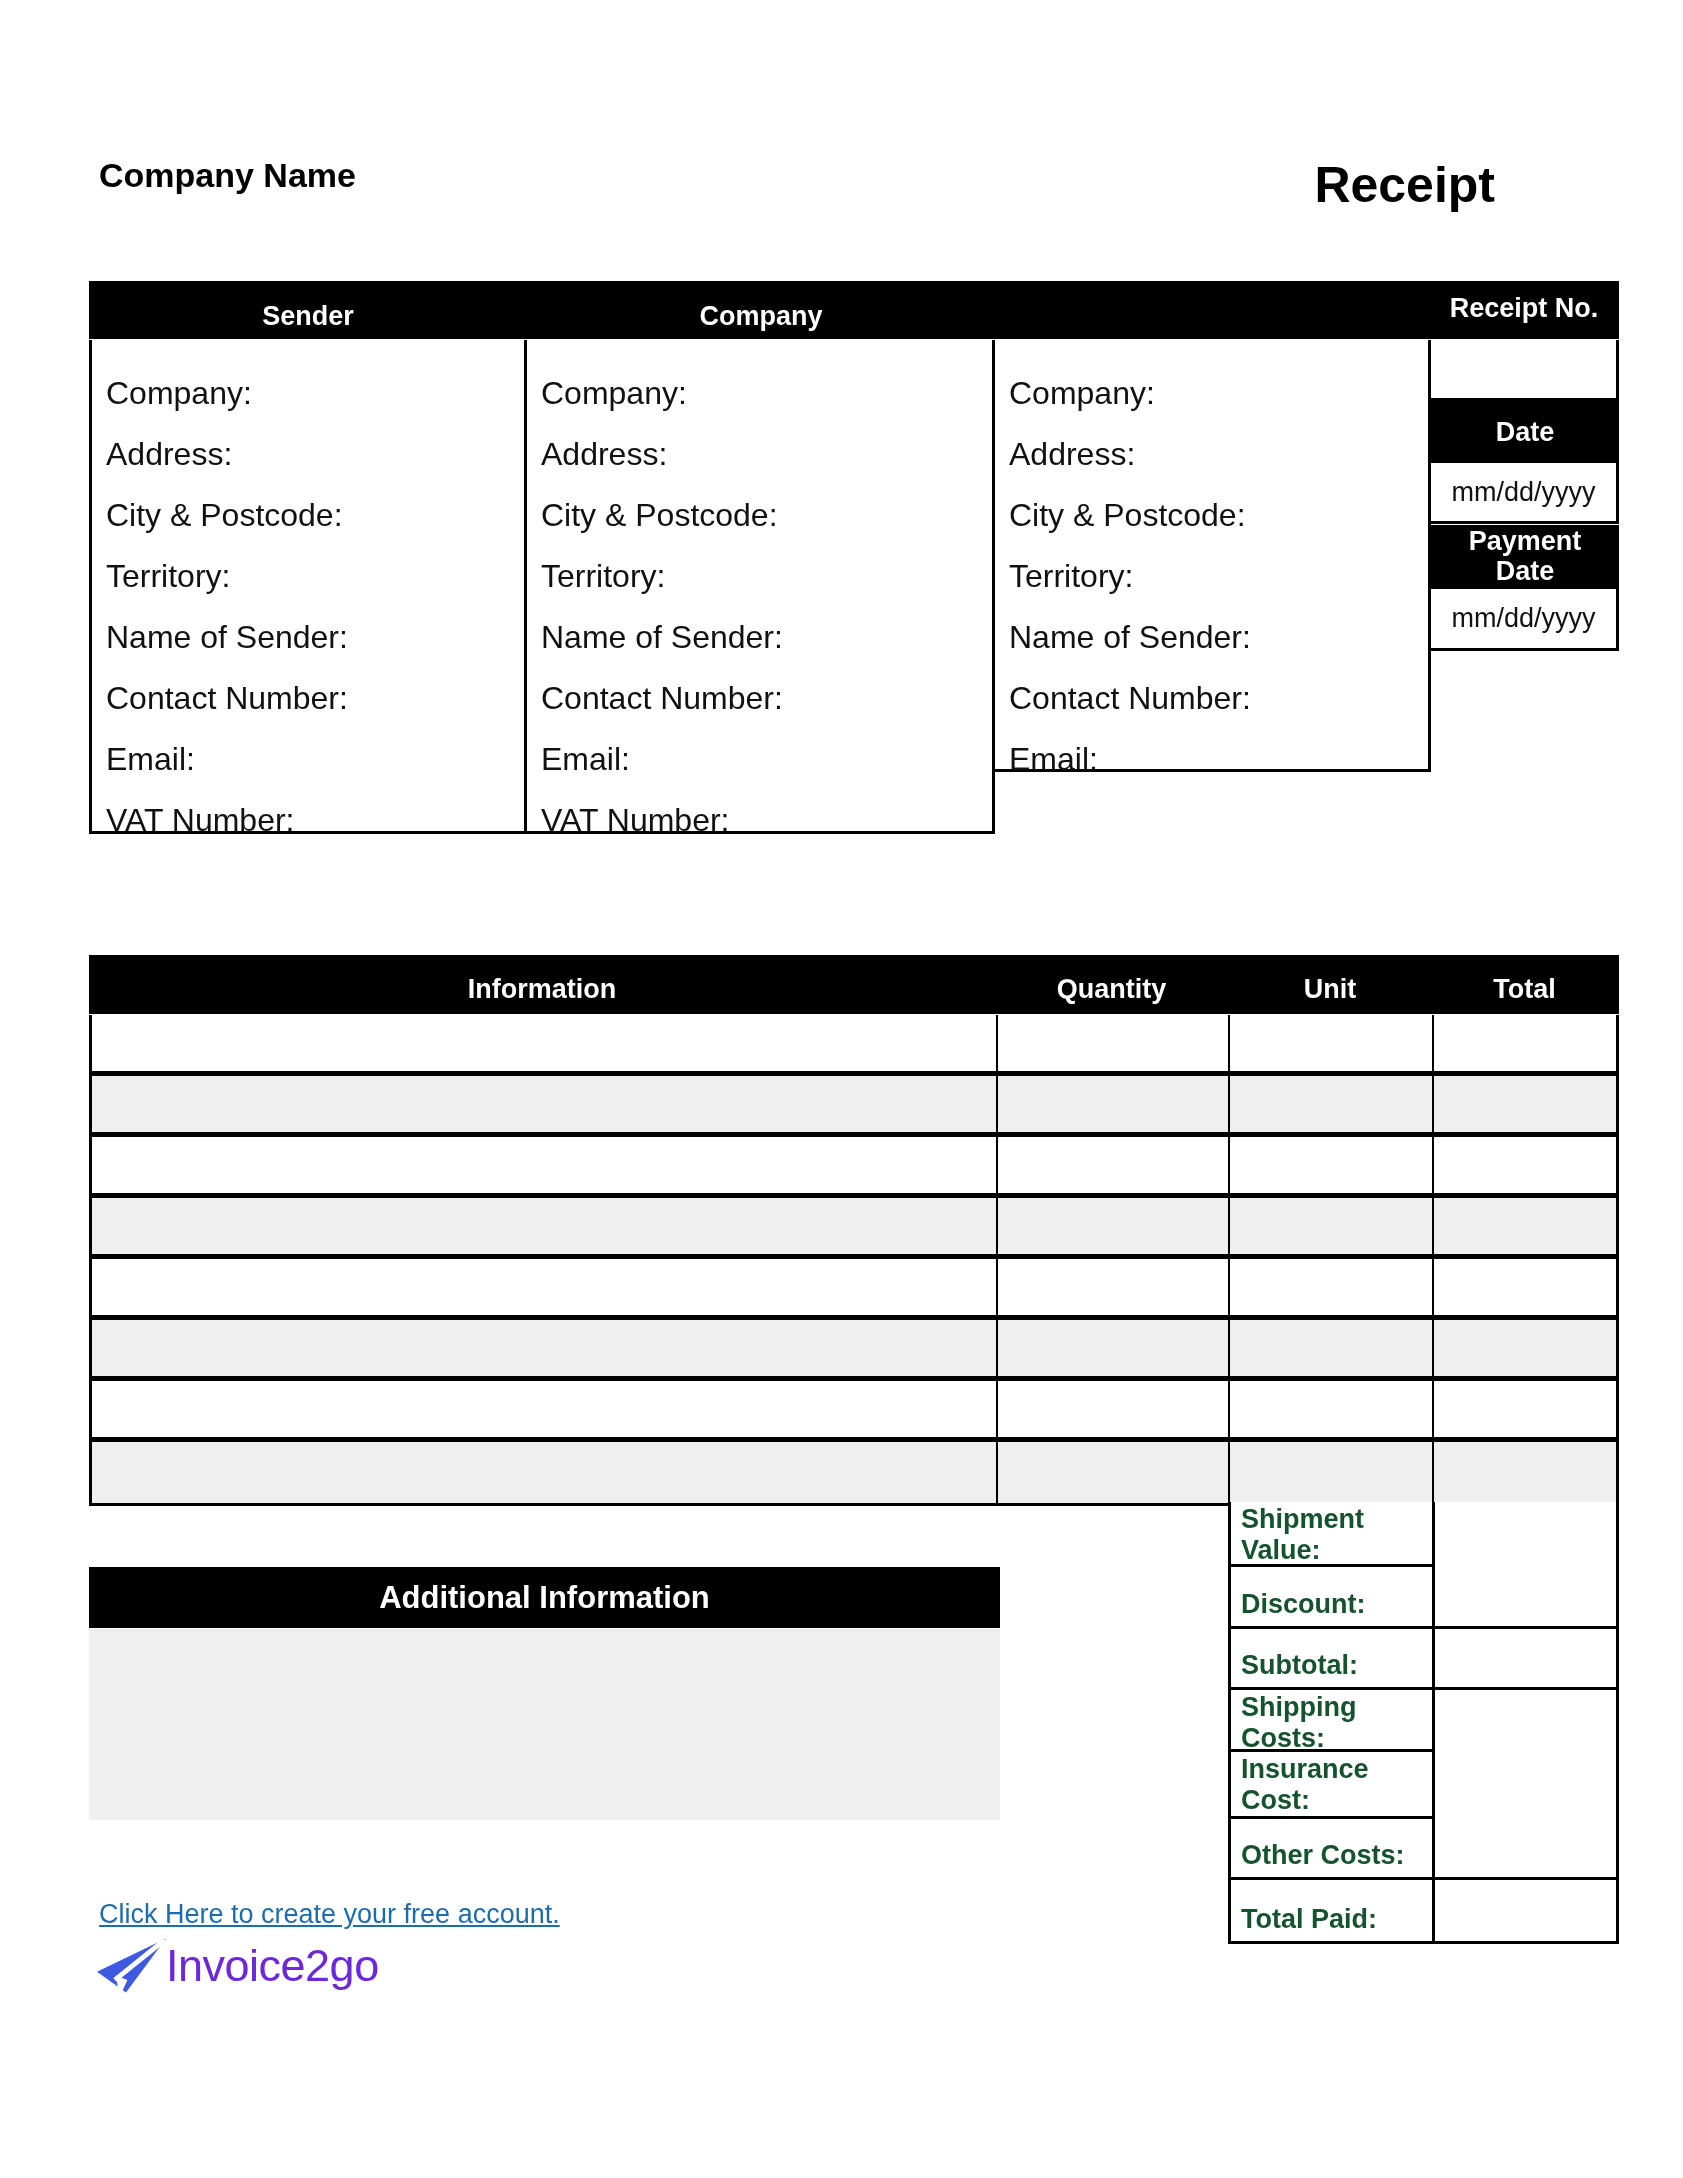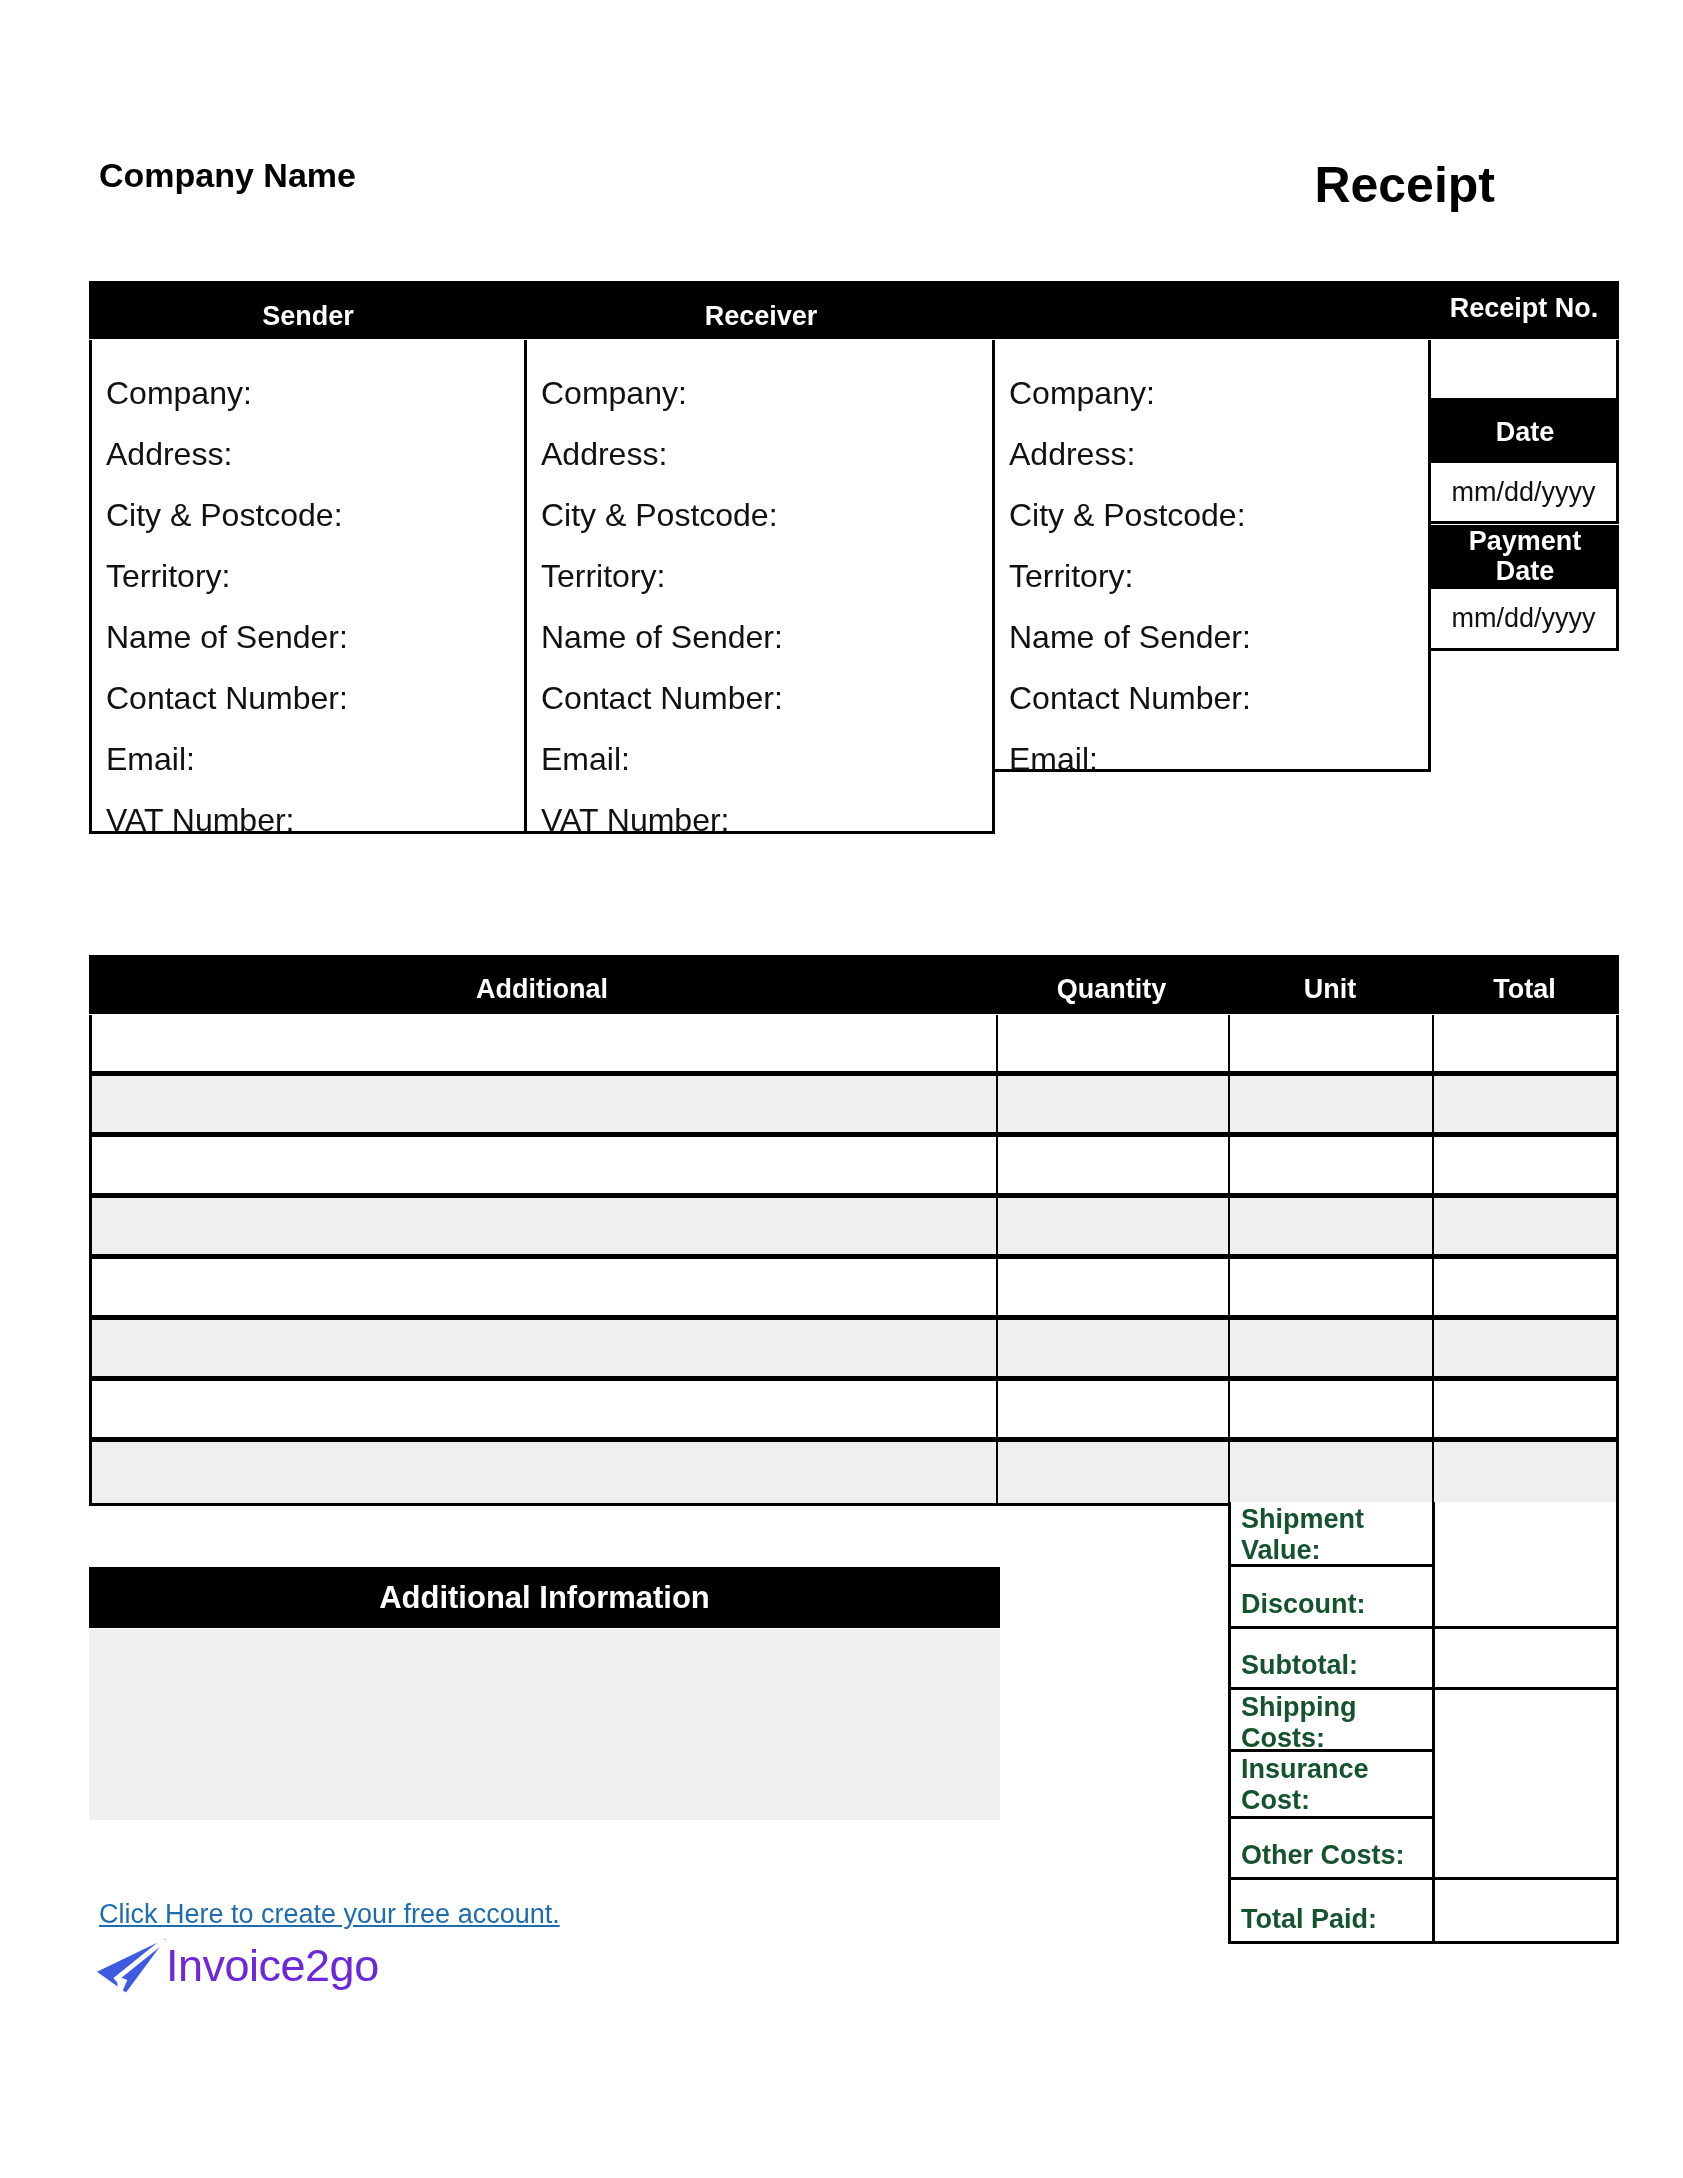--- a/index.html
+++ b/index.html
@@ -77,21 +77,21 @@
 </head>
 <body>
 
 <div class="page">
 
   <div class="company-title">Company Name</div>
   <div class="doc-title">Receipt</div>
 
   <div class="parties-bar">
     <div class="pbar-label pbar-sender">Sender</div>
-    <div class="pbar-label pbar-receiver">Receiver</div>
+    <div class="pbar-label pbar-receiver">Company</div>
     <div class="pbar-label pbar-receiptno">Receipt No.</div>
   </div>
 
   <div class="pcol pcol-sender">
     <div class="frow">Company:</div>
     <div class="frow">Address:</div>
     <div class="frow">City &amp; Postcode:</div>
     <div class="frow">Territory:</div>
     <div class="frow">Name of Sender:</div>
     <div class="frow">Contact Number:</div>
@@ -122,21 +122,21 @@
 
   <div class="rc-cell rc-empty"></div>
   <div class="rc-head rc-datehead">Date</div>
   <div class="rc-cell rc-datecell">mm/dd/yyyy</div>
   <div class="rc-head rc-payhead">
     <span>Payment Date</span>
   </div>
   <div class="rc-cell rc-paycell">mm/dd/yyyy</div>
 
   <div class="items-bar">
-    <div class="ibar-label ibar-desc">Additional</div>
+    <div class="ibar-label ibar-desc">Information</div>
     <div class="ibar-label ibar-qty">Quantity</div>
     <div class="ibar-label ibar-unit">Unit</div>
     <div class="ibar-label ibar-total">Total</div>
   </div>
 
   <div class="items-body">
     <div class="irow">
       <div></div>
         <div></div>
         <div></div>

